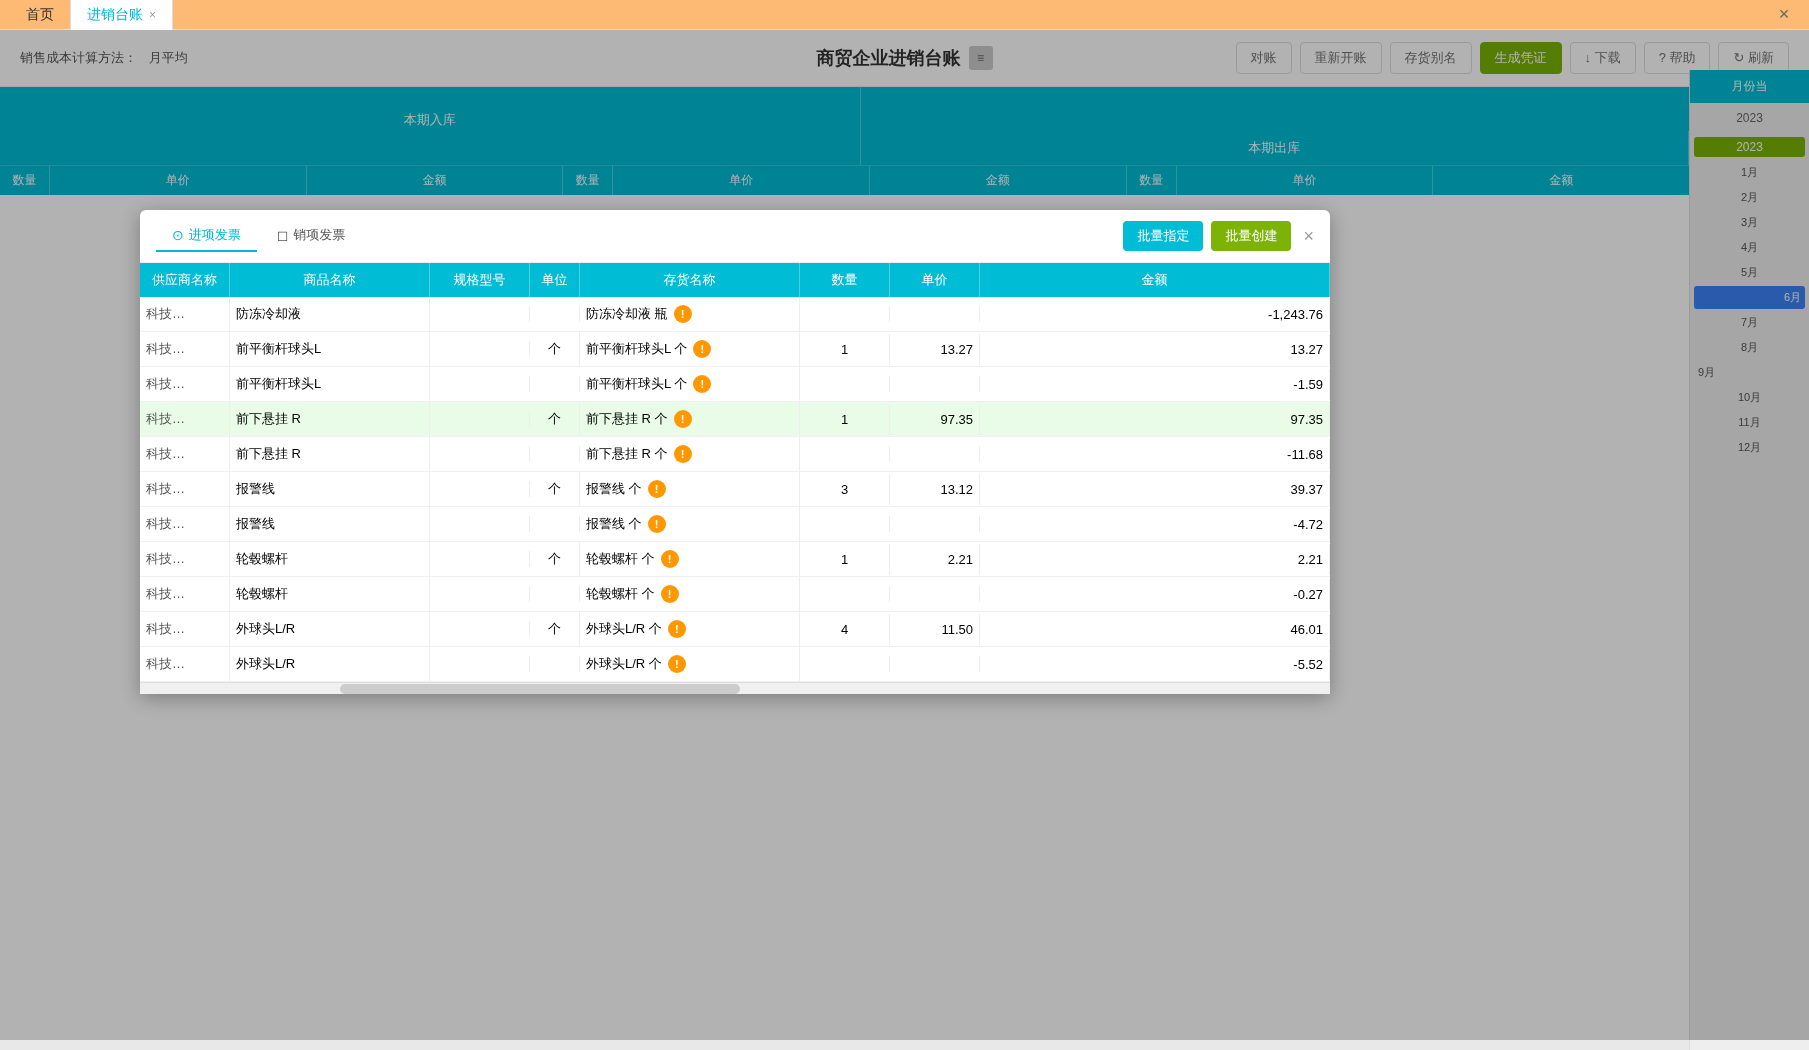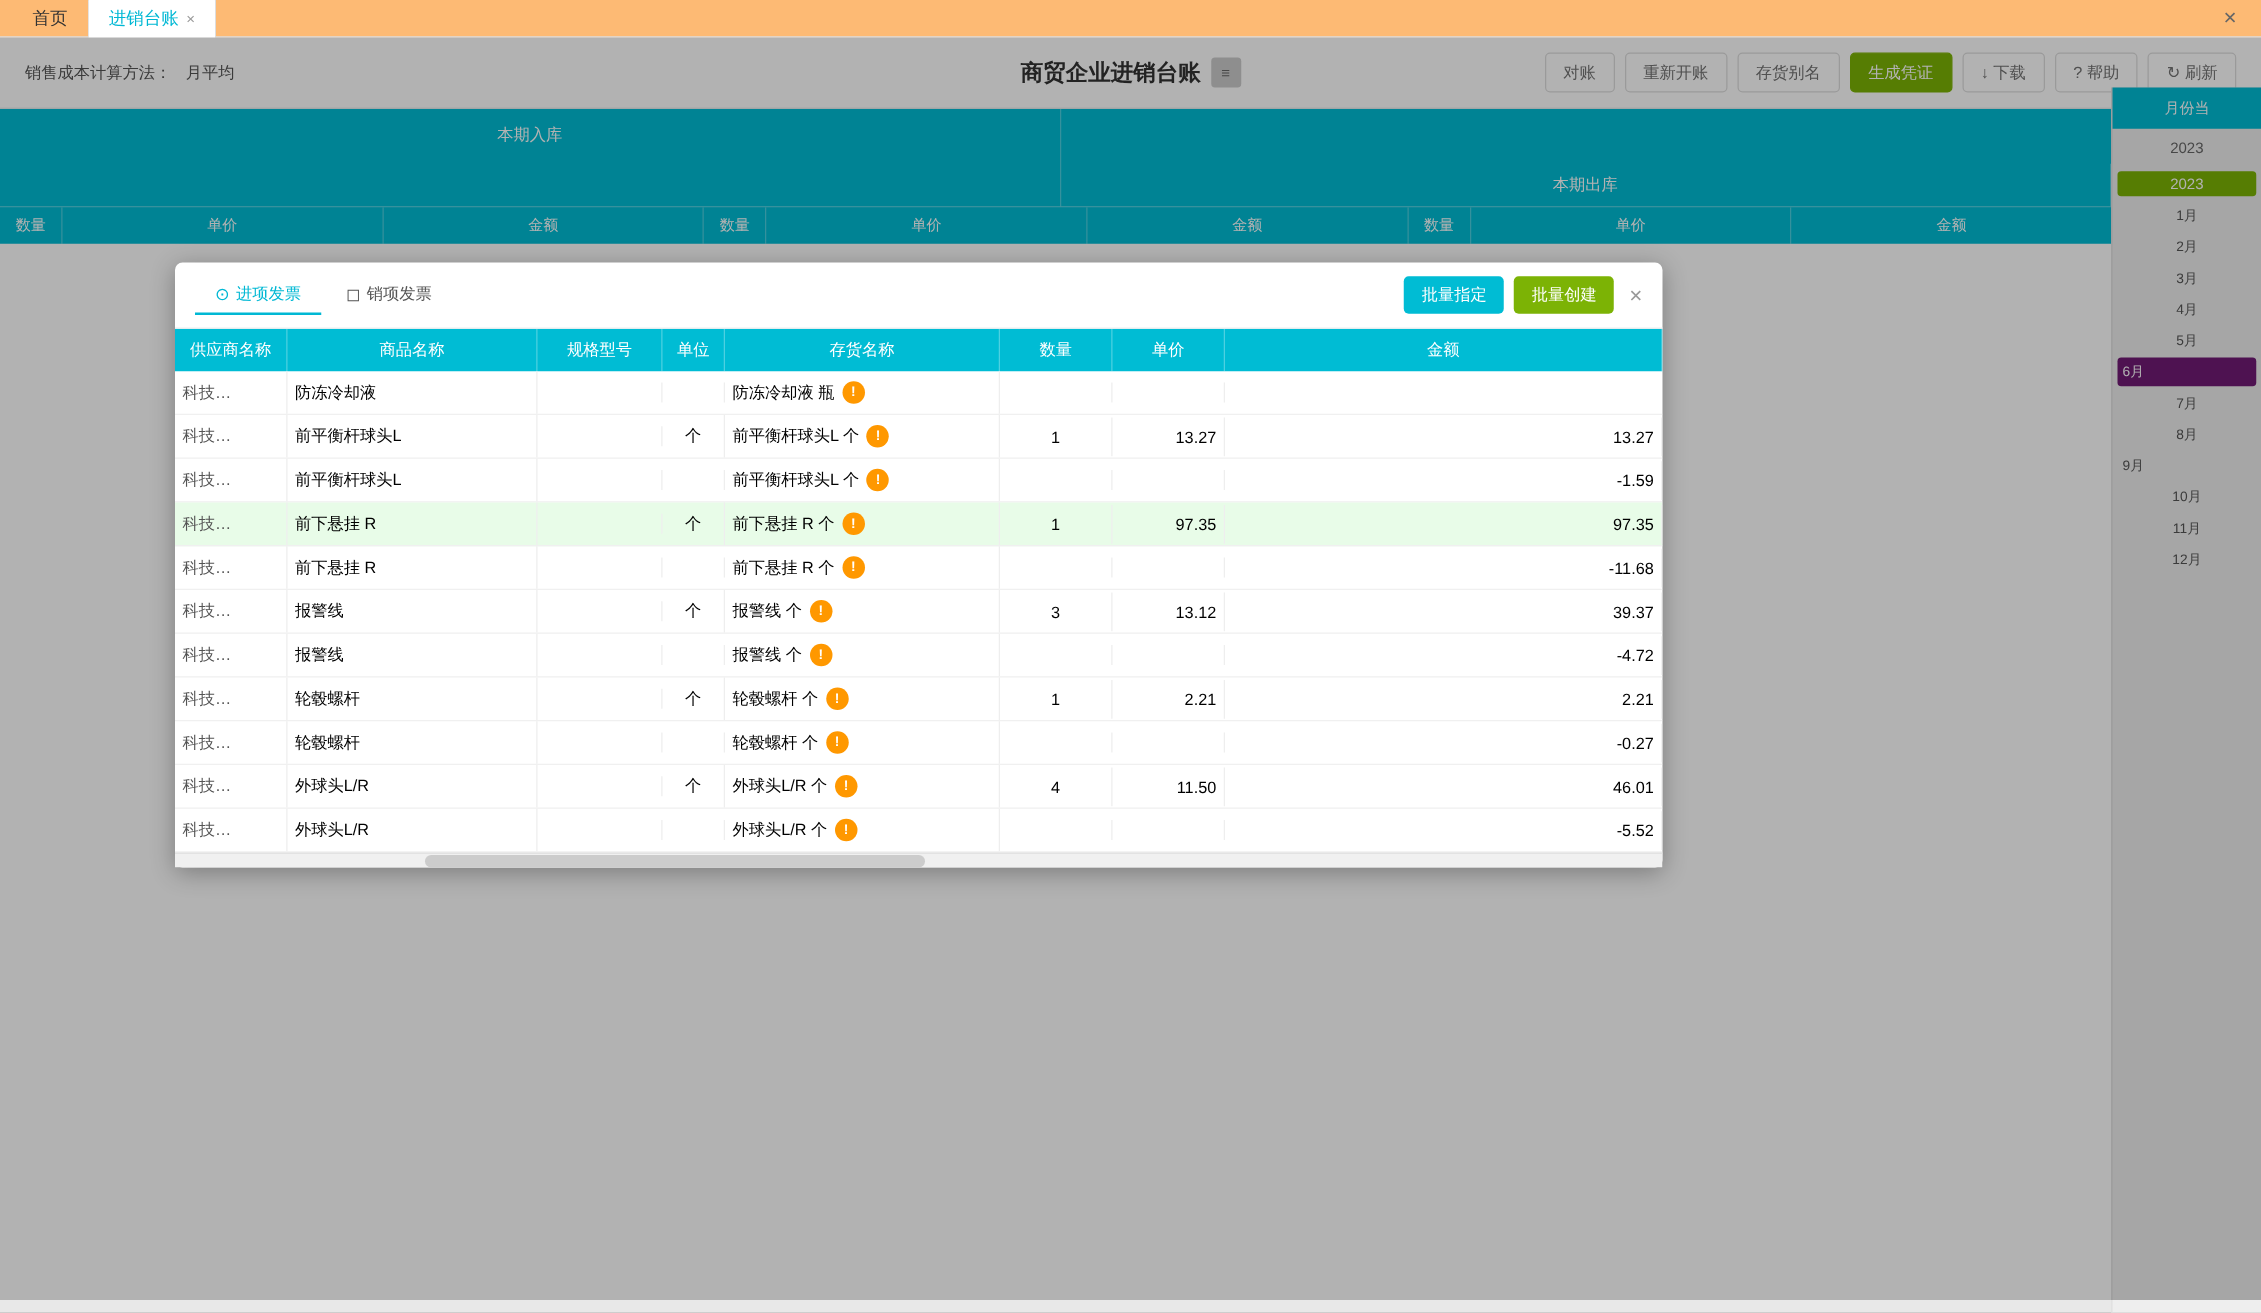--- a/index.html
+++ b/index.html
@@ -184,21 +184,21 @@
       <button class="btn">
         <span>? </span><span>帮助</span>
       </button>
       <button class="btn">
         <span>↻ </span><span>刷新</span>
       </button>
     </div>
   </div>
 
   <div style="display:flex; background:#00bcd4; color:#fff; margin-right:120px;">
-    <div style="flex:1; text-align:center; padding:12px; border-right:1px solid rgba(255,255,255,0.3);">本期入库</div>
+    <div style="flex:1; text-align:center; padding:24px; border-right:1px solid rgba(255,255,255,0.3);">本期入库</div>
     <div style="flex:1; text-align:center; padding:8px; border-right:1px solid rgba(255,255,255,0.3);margin-top:44px;">本期出库</div>
   </div>
 
   <div style="display:flex; background:#00bcd4; color:#fff; margin-right:120px; border-top:1px solid rgba(255,255,255,0.2);">
     <div style="flex:0 0 50px; text-align:center; padding:6px 4px; border-right:1px solid rgba(255,255,255,0.3); font-size:12px;">数量</div>
     <div style="flex:1; text-align:center; padding:6px 4px; border-right:1px solid rgba(255,255,255,0.3); font-size:12px;">单价</div>
     <div style="flex:1; text-align:center; padding:6px 4px; border-right:1px solid rgba(255,255,255,0.3); font-size:12px;">金额</div>
     <div style="flex:0 0 50px; text-align:center; padding:6px 4px; border-right:1px solid rgba(255,255,255,0.3); font-size:12px;">数量</div>
     <div style="flex:1; text-align:center; padding:6px 4px; border-right:1px solid rgba(255,255,255,0.3); font-size:12px;">单价</div>
     <div style="flex:1; text-align:center; padding:6px 4px; border-right:1px solid rgba(255,255,255,0.3); font-size:12px;">金额</div>
@@ -209,21 +209,21 @@
 
   <div class="right-panel">
     <div class="month-label">月份当</div>
     <div style="padding:8px; font-size:12px; text-align:center; color:#666;">2023</div>
     <div style="margin:4px; background:#7cb305; color:#fff; text-align:center; padding:3px; font-size:12px; border-radius:3px;">2023</div>
     <div style="margin:2px 4px; padding:4px; font-size:11px; text-align:center; color:#555; cursor:pointer;">1月</div>
     <div style="margin:2px 4px; padding:4px; font-size:11px; text-align:center; color:#555; cursor:pointer;">2月</div>
     <div style="margin:2px 4px; padding:4px; font-size:11px; text-align:center; color:#555; cursor:pointer;">3月</div>
     <div style="margin:2px 4px; padding:4px; font-size:11px; text-align:center; color:#555; cursor:pointer;">4月</div>
     <div style="margin:2px 4px; padding:4px; font-size:11px; text-align:center; color:#555; cursor:pointer;">5月</div>
-    <div style="margin:2px 4px; padding:4px; font-size:11px; text-align:left; background:#701a75; color:#fff; border-radius:3px; cursor:pointer;">6月</div>
+    <div style="margin:2px 4px; padding:4px; font-size:11px; text-align:right; background:#3b82f6; color:#fff; border-radius:3px; cursor:pointer;">6月</div>
     <div style="margin:2px 4px; padding:4px; font-size:11px; text-align:center; color:#555; cursor:pointer;">7月</div>
     <div style="margin:2px 4px; padding:4px; font-size:11px; text-align:center; color:#555; cursor:pointer;">8月</div>
     <div style="margin:2px 4px; padding:4px; font-size:11px; color:#555; cursor:pointer;">9月</div>
     <div style="margin:2px 4px; padding:4px; font-size:11px; text-align:center; color:#555; cursor:pointer;">10月</div>
     <div style="margin:2px 4px; padding:4px; font-size:11px; text-align:center; color:#555; cursor:pointer;">11月</div>
     <div style="margin:2px 4px; padding:4px; font-size:11px; text-align:center; color:#555; cursor:pointer;">12月</div>
   </div>
 
   <div class="dialog-backdrop"></div>
 
@@ -265,20 +265,21 @@
       <div class="dtd dtd-supplier">科技…</div>
       <div class="dtd dtd-product">防冻冷却液</div>
       <div class="dtd dtd-spec"></div>
       <div class="dtd dtd-unit"></div>
       <div class="dtd dtd-stock">
         <span>防冻冷却液 瓶</span>
         <span class="warn-icon">!</span>
       </div>
       <div class="dtd dtd-qty"></div>
       <div class="dtd dtd-price"></div>
+      <div class="dtd dtd-amount">-1,243.76</div>
     </div>
           <div class="dtable-row">
       <div class="dtd dtd-supplier">科技…</div>
       <div class="dtd dtd-product">前平衡杆球头L</div>
       <div class="dtd dtd-spec"></div>
       <div class="dtd dtd-unit">个</div>
       <div class="dtd dtd-stock">
         <span>前平衡杆球头L 个</span>
         <span class="warn-icon">!</span>
       </div>

